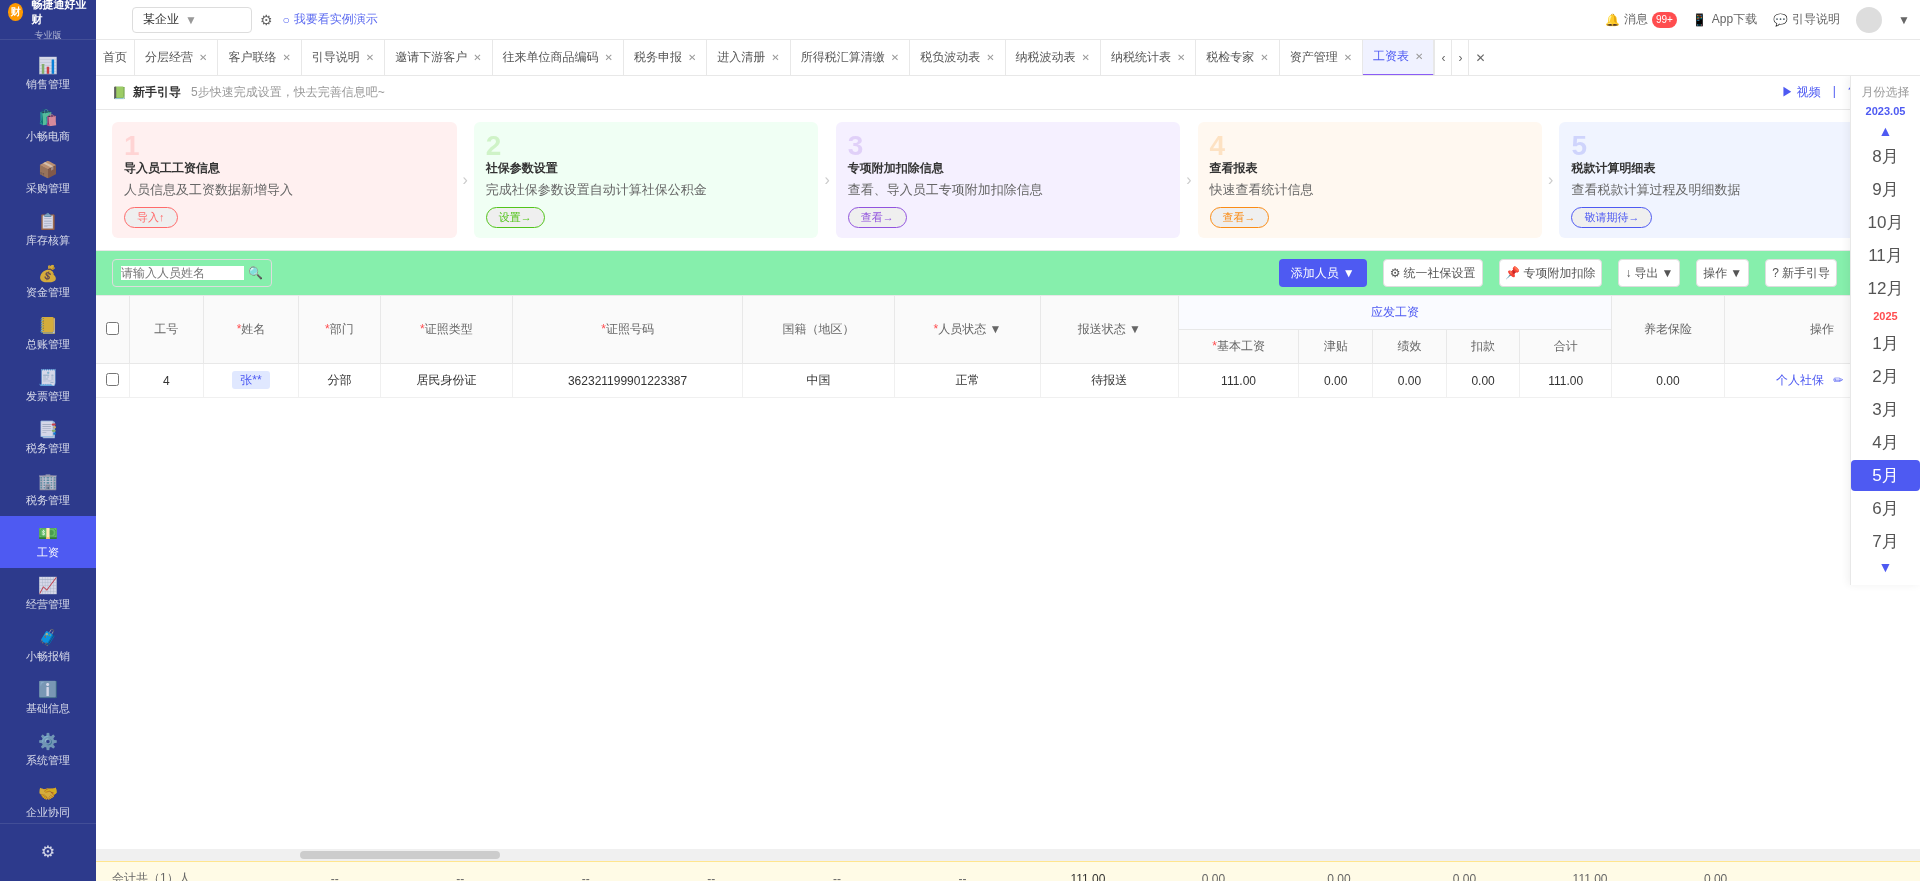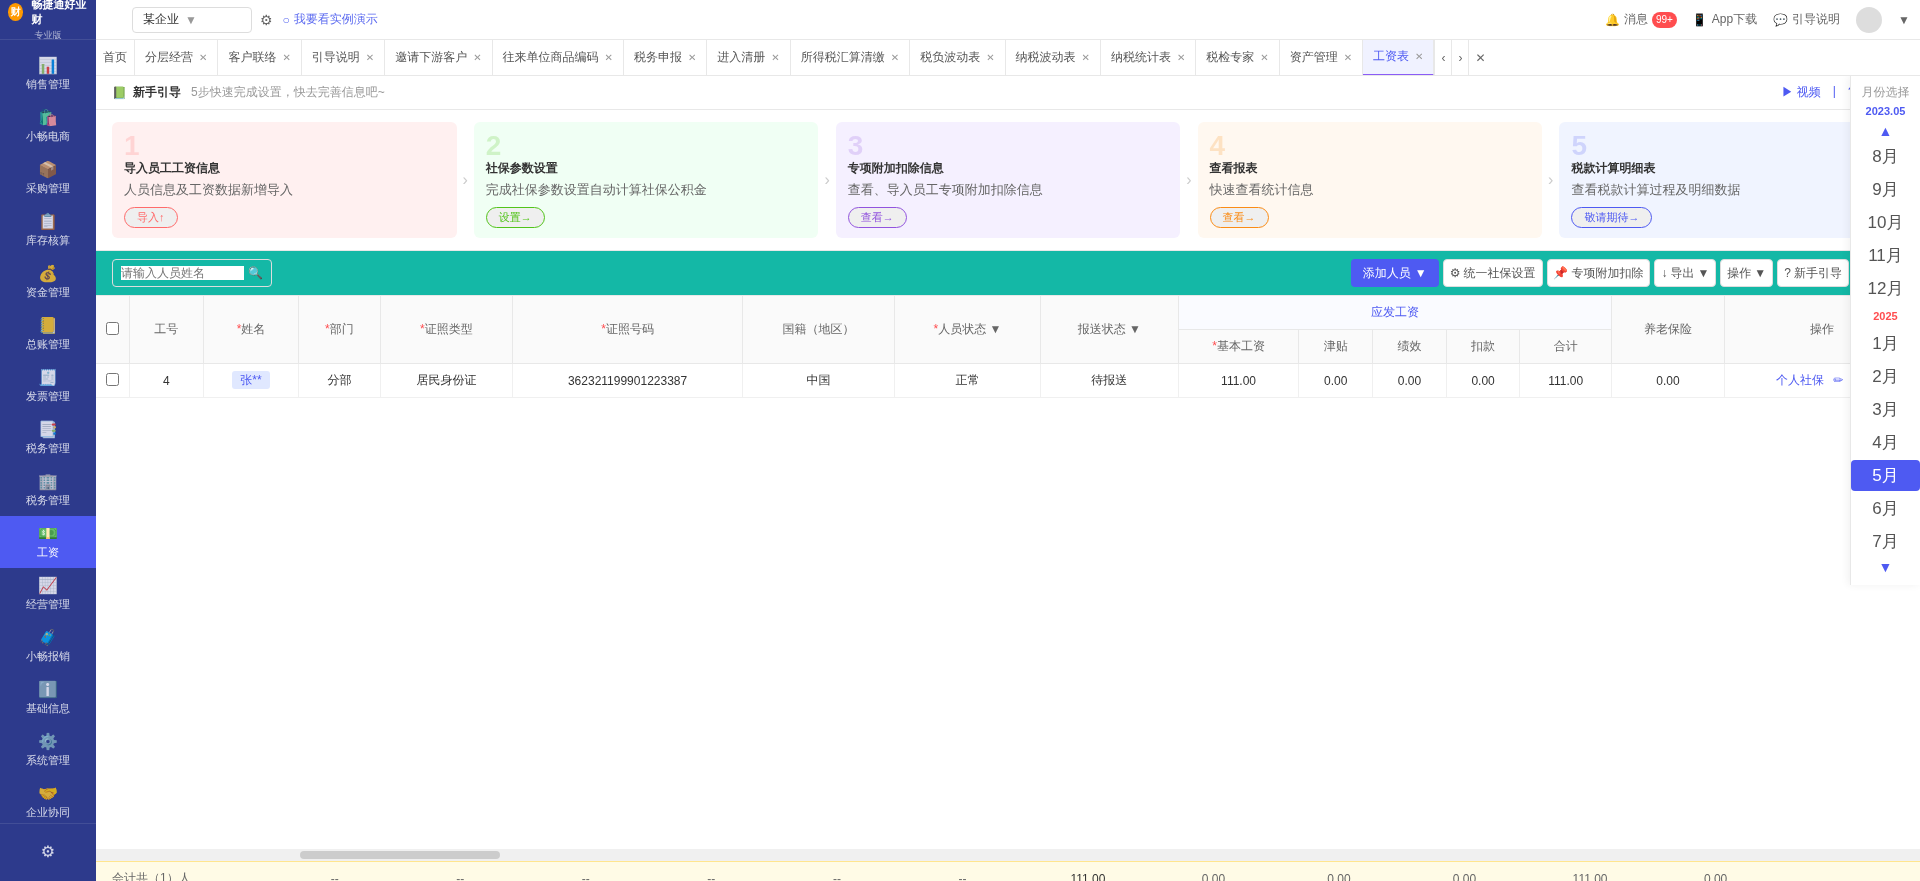--- a/index.html
+++ b/index.html
@@ -300,23 +300,23 @@
       padding: 0 6px;
       color: #ccc;
       font-size: 16px;
     }
 
     
     .toolbar {
       display: flex;
       align-items: center;
       padding: 8px 16px;
-      background: #14b8a6;
+      background: #86efac;
       border-bottom: 1px solid #e8e8e8;
-      gap: 4px;
+      gap: 16px;
     }
     .search-input {
       display: flex;
       align-items: center;
       border: 1px solid #ddd;
       border-radius: 4px;
       padding: 0 8px;
       height: 28px;
       width: 160px;
       gap: 4px;

